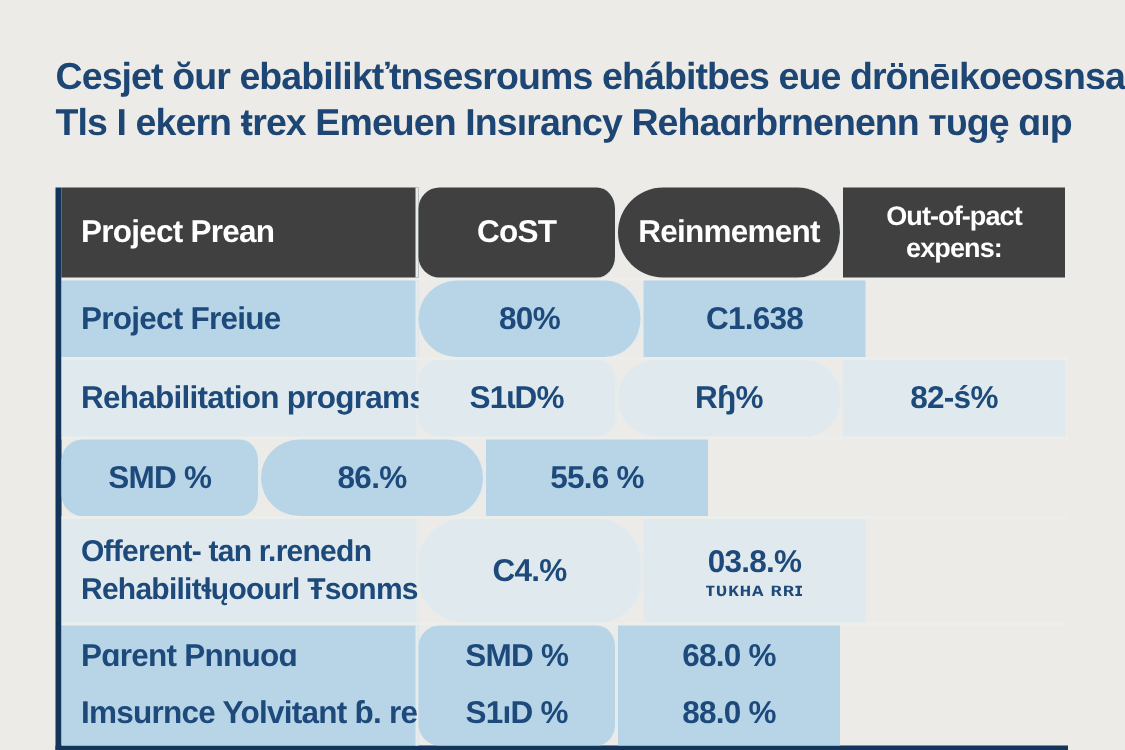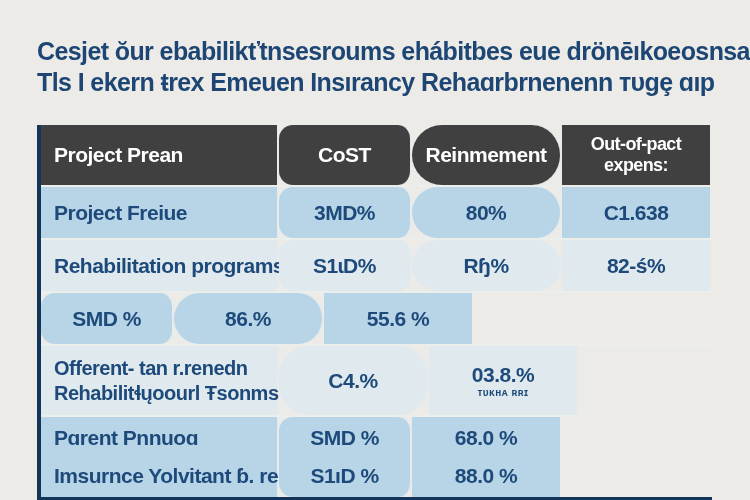--- a/index.html
+++ b/index.html
@@ -66,21 +66,21 @@
     letter-spacing: -0.5px;
   }
   .tr.shade-a .cell { background: #b7d5e7; }
   .tr.shade-b .cell { background: #dfe9ee; }
   .r-normal .cell { height: 51px; }
   .r-tall .cell { height: 69px; }
   .r-double .cell { height: 80px; row-gap: 14px; gap: 14px; }
   .r-tall .c1 .line { line-height: 25px; font-size: 20px; }
   .cell .line { white-space: nowrap; }
   .note {
-    font-size: 10px;
+    font-size: 13px;
     letter-spacing: 0.5px;
     line-height: 10px;
     margin-top: 1px;
     color: #1d4a7a;
   }
 </style>
 </head>
 <body>
 
 <div class="page">
@@ -97,23 +97,20 @@
       <div class="cell c2">CoST</div>
       <div class="cell c3">Reinmement</div>
       <div class="cell c4">Out-of-pact expens:</div>
     </div>
 
     <div class="tbody">
 
       <div class="tr shade-a r-normal">
         <div class="cell c1">
           <span class="line">Project Freiue</span>
-        </div>
-        <div class="cell c2">
-          <span class="line">3MD%</span>
         </div>
         <div class="cell c3">
           <span class="line">80%</span>
         </div>
         <div class="cell c4">
           <span class="line">C1.638</span>
         </div>
       </div>
 
       <div class="tr shade-b r-normal">

